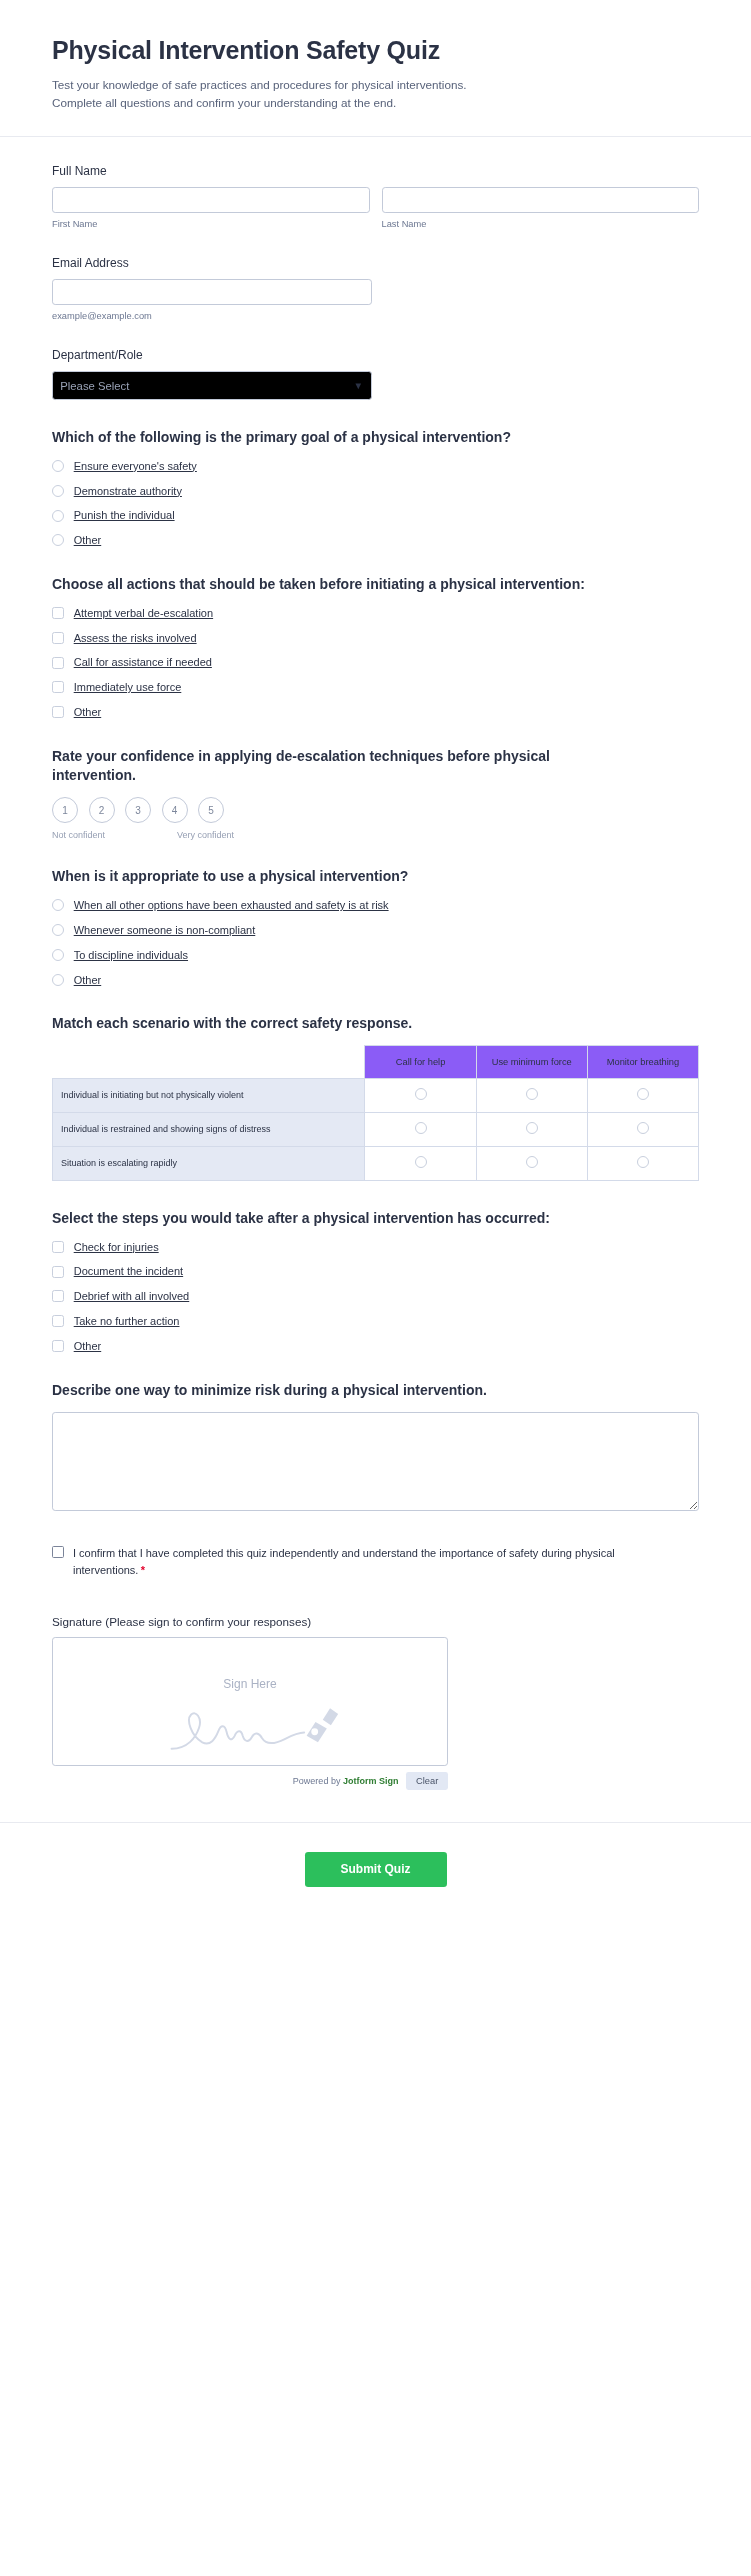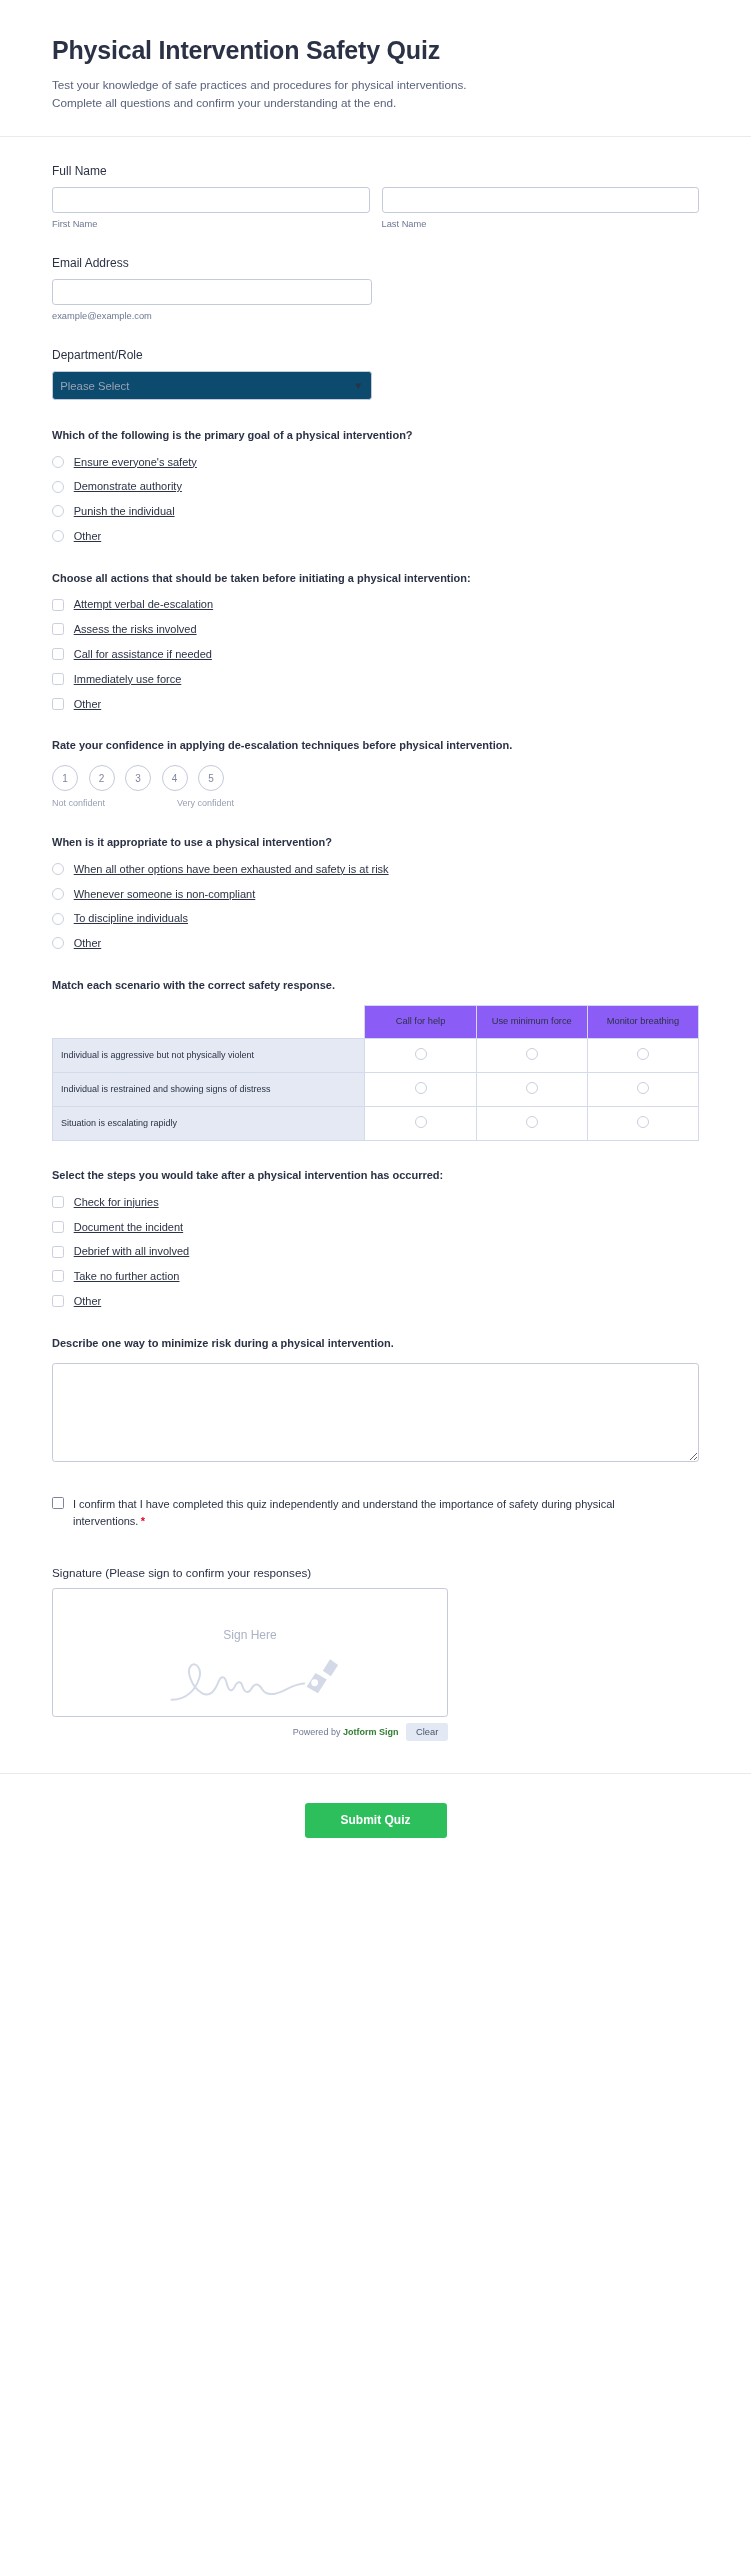--- a/index.html
+++ b/index.html
@@ -36,21 +36,21 @@
   .field { margin-bottom: 27.5px; }
   .field-label {
     display: block;
     font-size: 12px;
     color: #2b3245;
     margin-bottom: 9px;
     font-weight: normal;
   }
   .question-label {
     display: block;
-    font-size: 11px;
+    font-size: 14px;
     color: #2b3245;
     margin-bottom: 11.3px;
     font-weight: bold;
     line-height: 1.4;
     max-width: 582px;
   }
   .sub-label {
     font-size: 9.3px;
     color: #6d7892;
     margin-top: 5.7px;
@@ -73,21 +73,21 @@
     outline: none;
   }
   .input-narrow { width: 320px; }
 
   .select-wrap { position: relative; width: 320px; }
   .select-input {
     width: 100%;
     height: 29px;
     border: 0.8px solid #c3cad9;
     border-radius: 3.2px;
-    background: #0c4a6e;
+    background: #000000;
     font-family: "Liberation Sans", sans-serif;
     font-size: 11.3px;
     color: #9aa3b7;
     padding: 3.2px 24px 3.2px 7.3px;
     outline: none;
     appearance: none;
     -webkit-appearance: none;
   }
   .select-chevron {
     position: absolute;
@@ -453,21 +453,21 @@
           <thead>
             <tr>
               <th class="corner"></th>
               <th class="colhead">Call for help</th>
               <th class="colhead">Use minimum force</th>
               <th class="colhead">Monitor breathing</th>
             </tr>
           </thead>
           <tbody>
             <tr>
-              <td class="rowhead">Individual is aggressive but not physically violent</td>
+              <td class="rowhead">Individual is initiating but not physically violent</td>
               <td class="cell"><span class="matrix-radio"></span></td>
               <td class="cell"><span class="matrix-radio"></span></td>
               <td class="cell"><span class="matrix-radio"></span></td>
             </tr>
             <tr>
               <td class="rowhead">Individual is restrained and showing signs of distress</td>
               <td class="cell"><span class="matrix-radio"></span></td>
               <td class="cell"><span class="matrix-radio"></span></td>
               <td class="cell"><span class="matrix-radio"></span></td>
             </tr>

